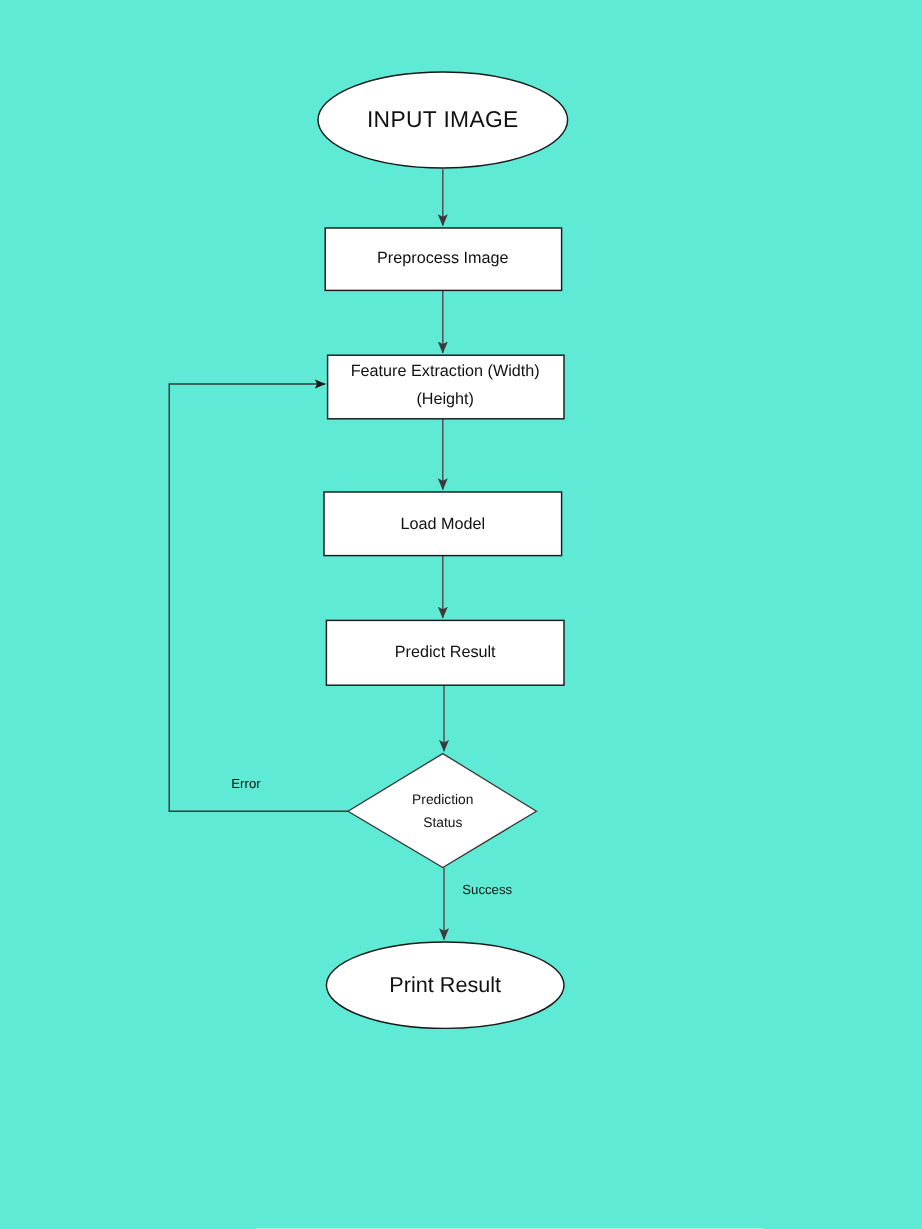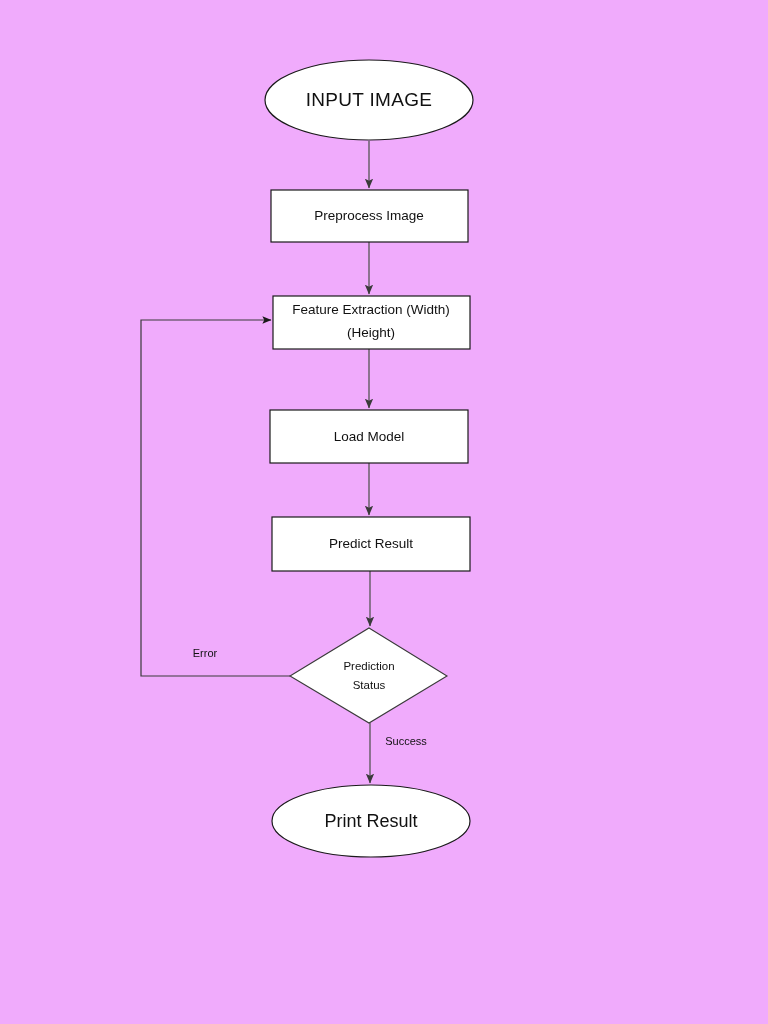--- a/index.html
+++ b/index.html
@@ -12,21 +12,21 @@
     width: 768px;
     height: 1024px;
     font-family: "Liberation Sans", sans-serif;
     color: #111111;
     overflow: hidden;
   }
   #canvas-wrap {
     position: relative;
     width: 768px;
     height: 1024px;
-    background: #f0abfc;
+    background: #5eead4;
   }
   svg#flowchart {
     position: absolute;
     left: 0;
     top: 0;
     width: 768px;
     height: 1024px;
     display: block;
   }
   .shape-stroke {

